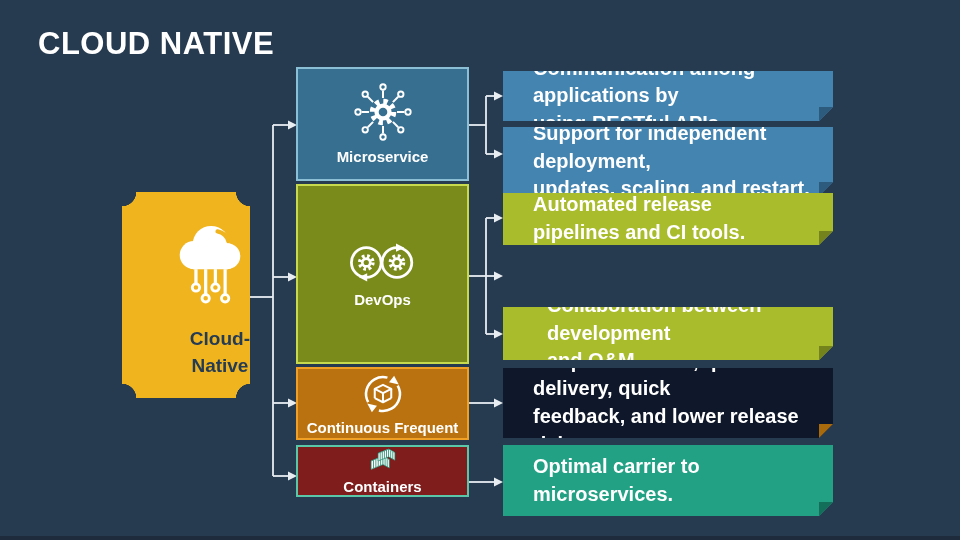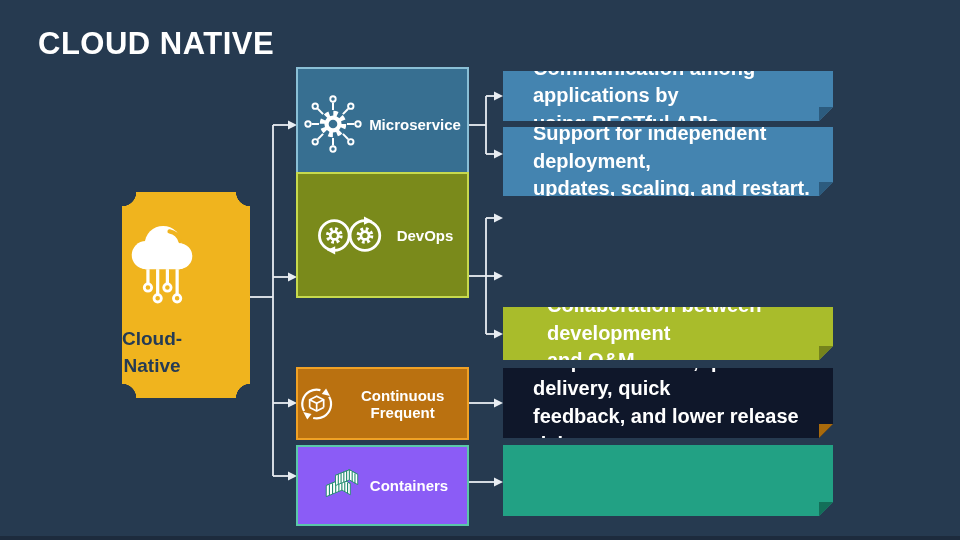--- a/index.html
+++ b/index.html
@@ -17,37 +17,37 @@
 
   
   .root{
     --c:#F0B41E;--r:14px;
     position:absolute;left:122px;top:192px;width:128px;height:206px;
     background:
       radial-gradient(circle at 0 0,       transparent var(--r), var(--c) calc(var(--r) + .5px)) 0 0/51% 51% no-repeat,
       radial-gradient(circle at 100% 0,    transparent var(--r), var(--c) calc(var(--r) + .5px)) 100% 0/51% 51% no-repeat,
       radial-gradient(circle at 0 100%,    transparent var(--r), var(--c) calc(var(--r) + .5px)) 0 100%/51% 51% no-repeat,
       radial-gradient(circle at 100% 100%, transparent var(--r), var(--c) calc(var(--r) + .5px)) 100% 100%/51% 51% no-repeat;
-    display:flex;flex-direction:column;align-items:flex-start;padding-top:24px;box-sizing:border-box;
+    display:flex;flex-direction:column;align-items:flex-end;padding-top:24px;box-sizing:border-box;
   }
   .root-label{
     margin-top:8px;font-size:19px;font-weight:700;color:#243B55;
     text-align:center;line-height:1.4;white-space:pre-line;
   }
 
   
   .cat{
     position:absolute;left:296px;width:173px;box-sizing:border-box;
-    display:flex;flex-direction:row;align-items:center;justify-content:center;gap:7px;
+    display:flex;flex-direction:column;align-items:center;justify-content:center;gap:7px;
   }
   .cat-label{font-size:15px;font-weight:700;color:#FFFFFF;text-align:center;}
   .cat-ms{top:67px;height:114px;background:#376F91;border:2px solid #8ABFD6;}
-  .cat-do{top:172px;height:126px;background:#7A8A1B;border:2px solid #C7DA4D;}
+  .cat-do{top:184px;height:180px;background:#7A8A1B;border:2px solid #C7DA4D;}
   .cat-cd{top:367px;height:73px;background:#BA7110;border:2px solid #F0A125;gap:3px;}
-  .cat-co{top:445px;height:81px;background:#8b5cf6;border:2px solid #5AC7A8;gap:3px;}
+  .cat-co{top:445px;height:52px;background:#7f1d1d;border:2px solid #5AC7A8;gap:3px;}
 
   
   .note{
     position:absolute;left:503px;width:330px;box-sizing:border-box;
     display:flex;align-items:center;padding-left:30px;padding-right:14px;
     clip-path:polygon(0 0,100% 0,100% calc(100% - 14px),calc(100% - 14px) 100%,0 100%);
   }
   .note-text{font-size:20px;font-weight:700;color:#FFFFFF;line-height:1.38;white-space:pre-line;}
   .fold{position:absolute;right:0;bottom:0;width:14px;height:14px;}
   .nb{background:#4484B0;} .nb .fold{background:linear-gradient(to top left,transparent 50%,#2C5B7E 50%);}
@@ -228,28 +228,34 @@
   <div class="note nb n1">
     <div class="note-text">Communication among applications by
 using RESTful APIs.</div>
     <div class="fold"></div>
   </div>
   <div class="note nb n2">
     <div class="note-text">Support for independent deployment,
 updates, scaling, and restart.</div>
     <div class="fold"></div>
   </div>
+  <div class="note ng n3">
+    <div class="note-text">Automated release
+pipelines and CI tools.</div>
+    <div class="fold"></div>
+  </div>
   <div class="note ng n5">
     <div class="note-text">Collaboration between development
 and O&amp;M.</div>
     <div class="fold"></div>
   </div>
   <div class="note no n6">
     <div class="note-text">Frequent release, quick delivery, quick
 feedback, and lower release risk.</div>
     <div class="fold"></div>
   </div>
   <div class="note nt n7">
+    <div class="note-text">Optimal carrier to microservices.</div>
     <div class="fold"></div>
   </div>
 
   <div class="slide-edge"></div>
 </div>
 
 </body></html>

